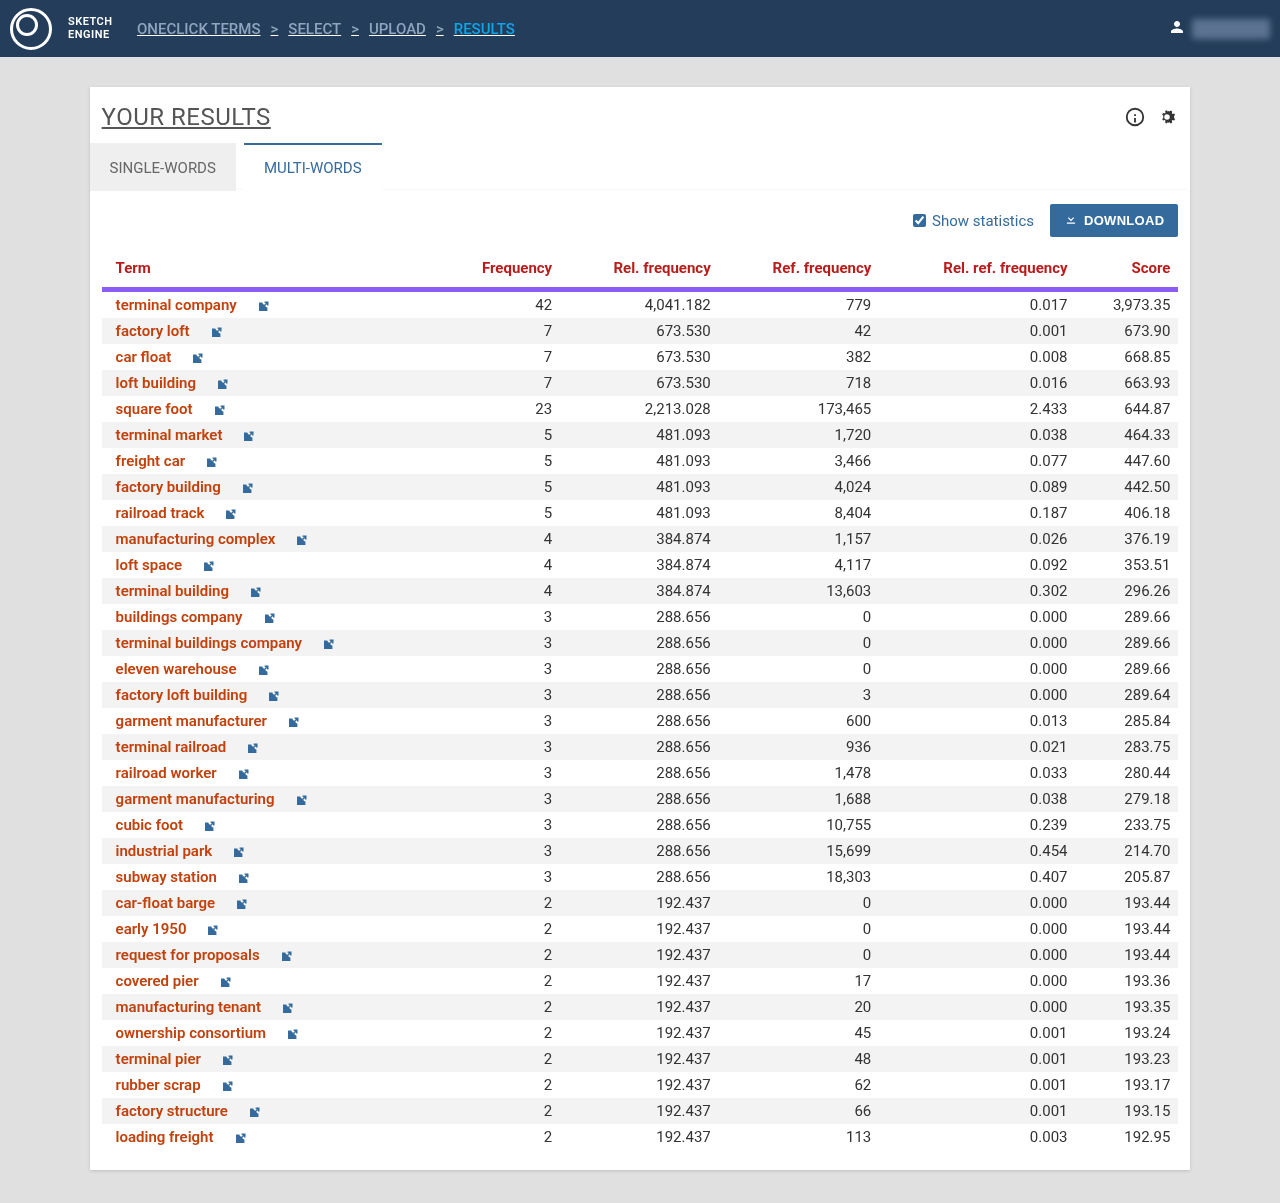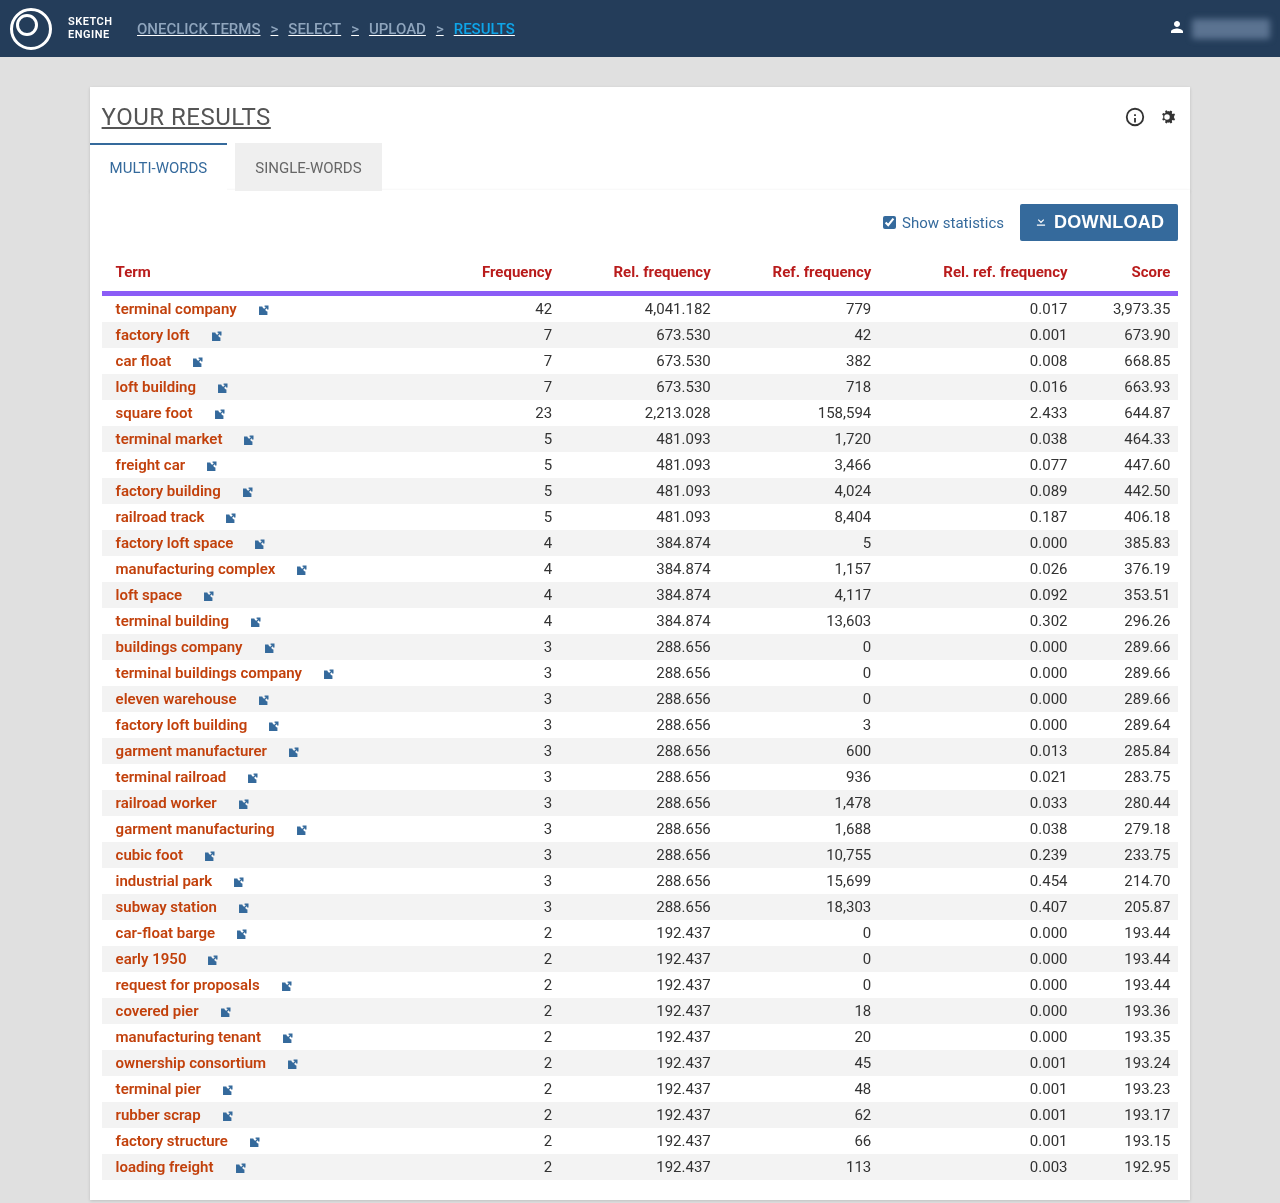--- a/index.html
+++ b/index.html
@@ -148,21 +148,21 @@
   color: #356a9c;
   font-size: 15px;
   cursor: pointer;
 }
 .show-stats input { accent-color: #356a9c; }
 .download-btn {
   background: #356a9c;
   color: #fff;
   border: none;
   padding: 8px 14px;
-  font-size: 18px;
+  font-size: 13px;
   font-weight: 600;
   cursor: pointer;
   display: flex;
   align-items: center;
   gap: 6px;
   border-radius: 2px;
   letter-spacing: 0.3px;
 }
 .download-btn svg { width: 14px; height: 14px; fill: #fff; }
 table {
@@ -245,22 +245,22 @@
             </svg>
         </span>
         <span class="circle-icon-btn">
           <svg viewBox="0 0 24 24">
               <path d="M19.4 13l.6-1-.6-1 1.5-1.2-1-1.7-1.9.5-.8-.8.5-1.9-1.7-1L14.8 6l-1-.6-1 .6-1.2-1.5-1.7 1 .5 1.9-.8.8-1.9-.5-1 1.7L8.2 11l-.6 1 .6 1-1.5 1.2 1 1.7 1.9-.5.8.8-.5 1.9 1.7 1 1.2-1.5 1 .6 1-.6 1.2 1.5 1.7-1-.5-1.9.8-.8 1.9.5 1-1.7zM12 15a3 3 0 110-6 3 3 0 010 6z"></path>
             </svg>
         </span>
       </div>
     </div>
     <div class="tabs">
+      <div class="tab">SINGLE-WORDS</div>
       <div class="tab active">MULTI-WORDS</div>
-      <div class="tab">SINGLE-WORDS</div>
     </div>
   </div>
 
   <div class="table-card">
     <div class="table-toolbar">
       <label class="show-stats">
         <input type="checkbox" checked="" style="">
         <span>Show statistics</span>
       </label>
       <button class="download-btn">
@@ -339,21 +339,21 @@
           </tr>
           <tr>
             <td><a class="term-link">
                 <span>square foot</span>
                 <span class="ext-icon"><svg viewBox="0 0 24 24" fill="none" stroke="currentColor" stroke-width="2.5">
                     <path d="M14 4h6v6M20 4l-9 9M18 14v5H5V6h5"></path>
                   </svg></span>
               </a></td>
             <td>23</td>
             <td>2,213.028</td>
-            <td>158,594</td>
+            <td>173,465</td>
             <td>2.433</td>
             <td>644.87</td>
           </tr>
           <tr>
             <td><a class="term-link">
                 <span>terminal market</span>
                 <span class="ext-icon"><svg viewBox="0 0 24 24" fill="none" stroke="currentColor" stroke-width="2.5">
                     <path d="M14 4h6v6M20 4l-9 9M18 14v5H5V6h5"></path>
                   </svg></span>
               </a></td>
@@ -397,33 +397,20 @@
                   </svg></span>
               </a></td>
             <td>5</td>
             <td>481.093</td>
             <td>8,404</td>
             <td>0.187</td>
             <td>406.18</td>
           </tr>
           <tr>
             <td><a class="term-link">
-                <span>factory loft space</span>
-                <span class="ext-icon"><svg viewBox="0 0 24 24" fill="none" stroke="currentColor" stroke-width="2.5">
-                    <path d="M14 4h6v6M20 4l-9 9M18 14v5H5V6h5"></path>
-                  </svg></span>
-              </a></td>
-            <td>4</td>
-            <td>384.874</td>
-            <td>5</td>
-            <td>0.000</td>
-            <td>385.83</td>
-          </tr>
-          <tr>
-            <td><a class="term-link">
                 <span>manufacturing complex</span>
                 <span class="ext-icon"><svg viewBox="0 0 24 24" fill="none" stroke="currentColor" stroke-width="2.5">
                     <path d="M14 4h6v6M20 4l-9 9M18 14v5H5V6h5"></path>
                   </svg></span>
               </a></td>
             <td>4</td>
             <td>384.874</td>
             <td>1,157</td>
             <td>0.026</td>
             <td>376.19</td>
@@ -638,21 +625,21 @@
           </tr>
           <tr>
             <td><a class="term-link">
                 <span>covered pier</span>
                 <span class="ext-icon"><svg viewBox="0 0 24 24" fill="none" stroke="currentColor" stroke-width="2.5">
                     <path d="M14 4h6v6M20 4l-9 9M18 14v5H5V6h5"></path>
                   </svg></span>
               </a></td>
             <td>2</td>
             <td>192.437</td>
-            <td>18</td>
+            <td>17</td>
             <td>0.000</td>
             <td>193.36</td>
           </tr>
           <tr>
             <td><a class="term-link">
                 <span>manufacturing tenant</span>
                 <span class="ext-icon"><svg viewBox="0 0 24 24" fill="none" stroke="currentColor" stroke-width="2.5">
                     <path d="M14 4h6v6M20 4l-9 9M18 14v5H5V6h5"></path>
                   </svg></span>
               </a></td>

